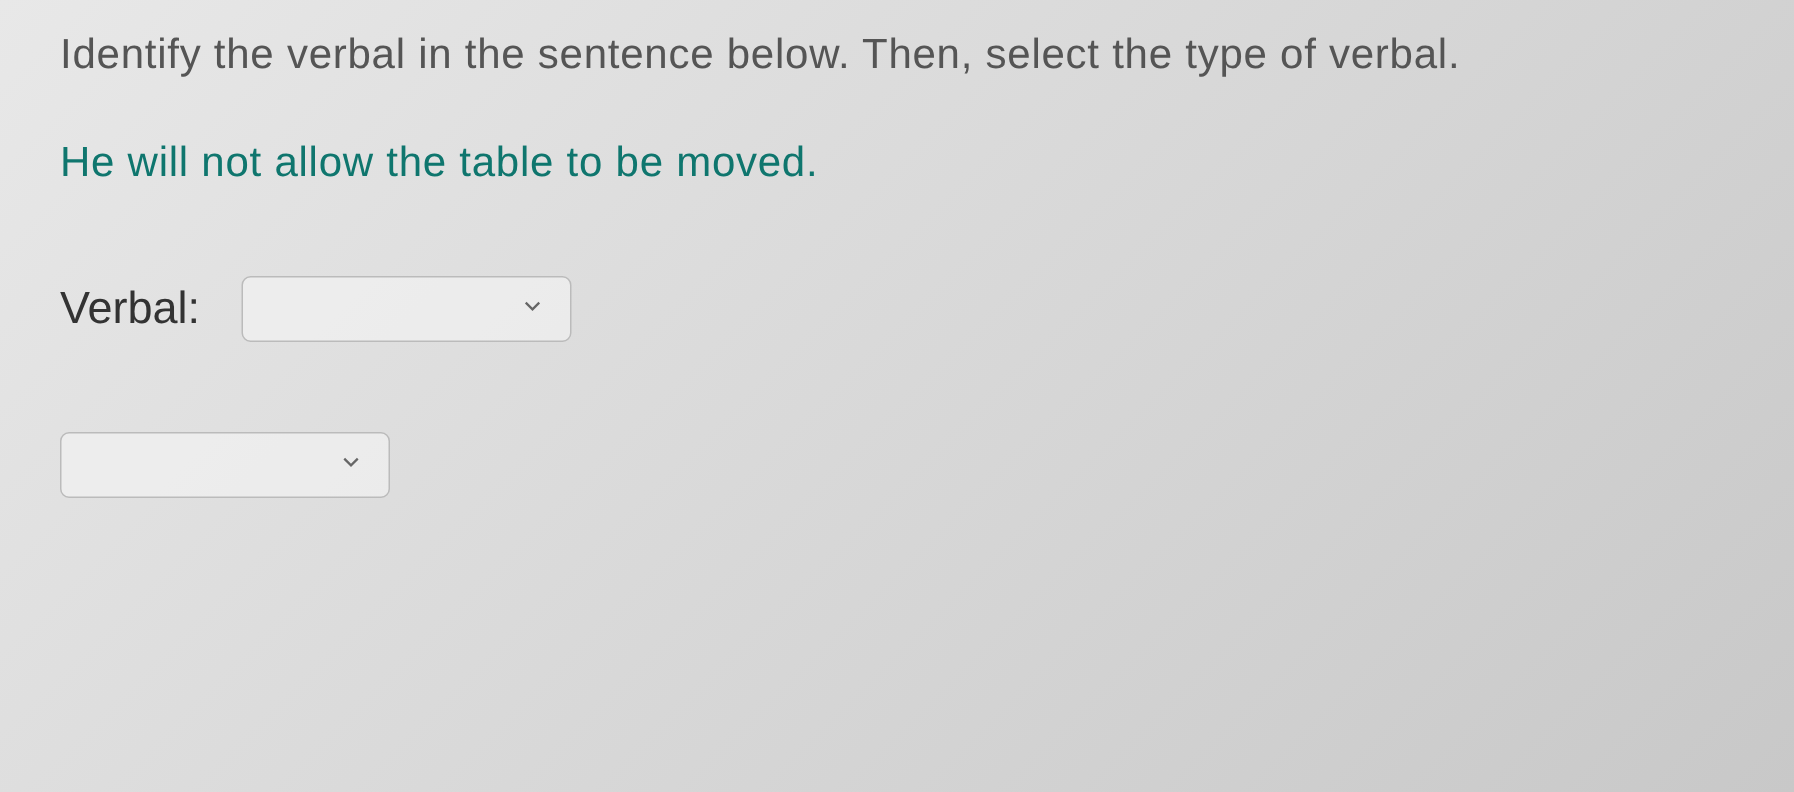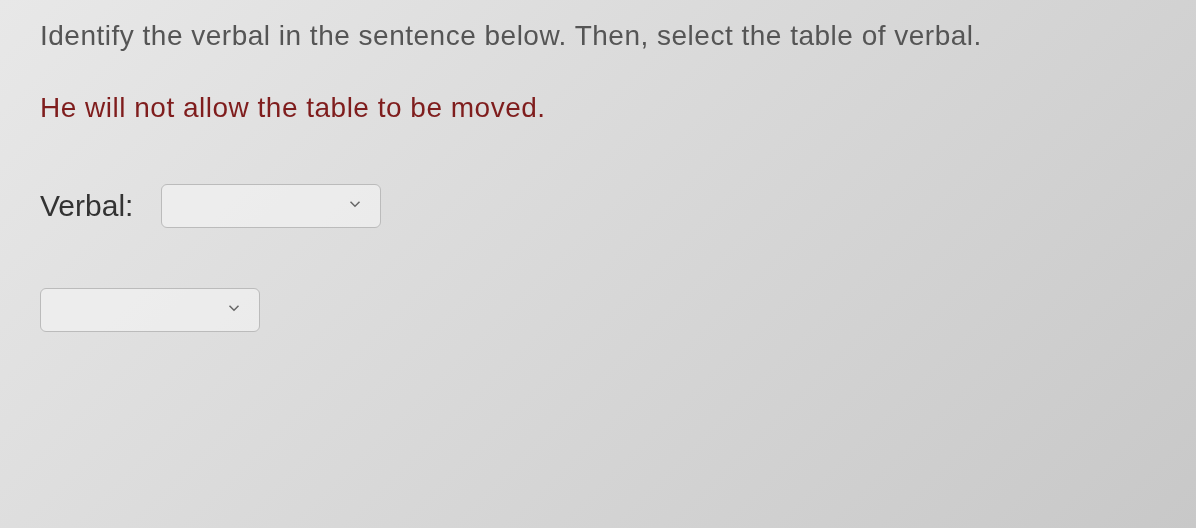--- a/index.html
+++ b/index.html
@@ -17,21 +17,21 @@
     position: relative;
   }
   .instruction {
     font-size: 28px;
     color: #555;
     margin-bottom: 40px;
     letter-spacing: 0.5px;
   }
   .sentence {
     font-size: 28px;
-    color: #7f1d1d;
+    color: #0f766e;
     margin-bottom: 60px;
     letter-spacing: 0.5px;
   }
   .field-row {
     display: flex;
     align-items: center;
     margin-bottom: 60px;
     gap: 28px;
   }
   .field-label {
@@ -59,21 +59,21 @@
     width: 18px;
     height: 18px;
     stroke: #666;
     stroke-width: 2;
     fill: none;
   }
 </style>
 </head>
 <body>
 
-<div class="instruction">Identify the verbal in the sentence below. Then, select the table of verbal.</div>
+<div class="instruction">Identify the verbal in the sentence below. Then, select the type of verbal.</div>
 
 <div class="sentence">He will not allow the table to be moved.</div>
 
 <div class="field-row">
   <span class="field-label">Verbal:</span>
   <div class="dropdown">
     <span></span>
     <span class="chevron">
       <svg viewBox="0 0 24 24">
           <polyline points="6 9 12 15 18 9"></polyline>

